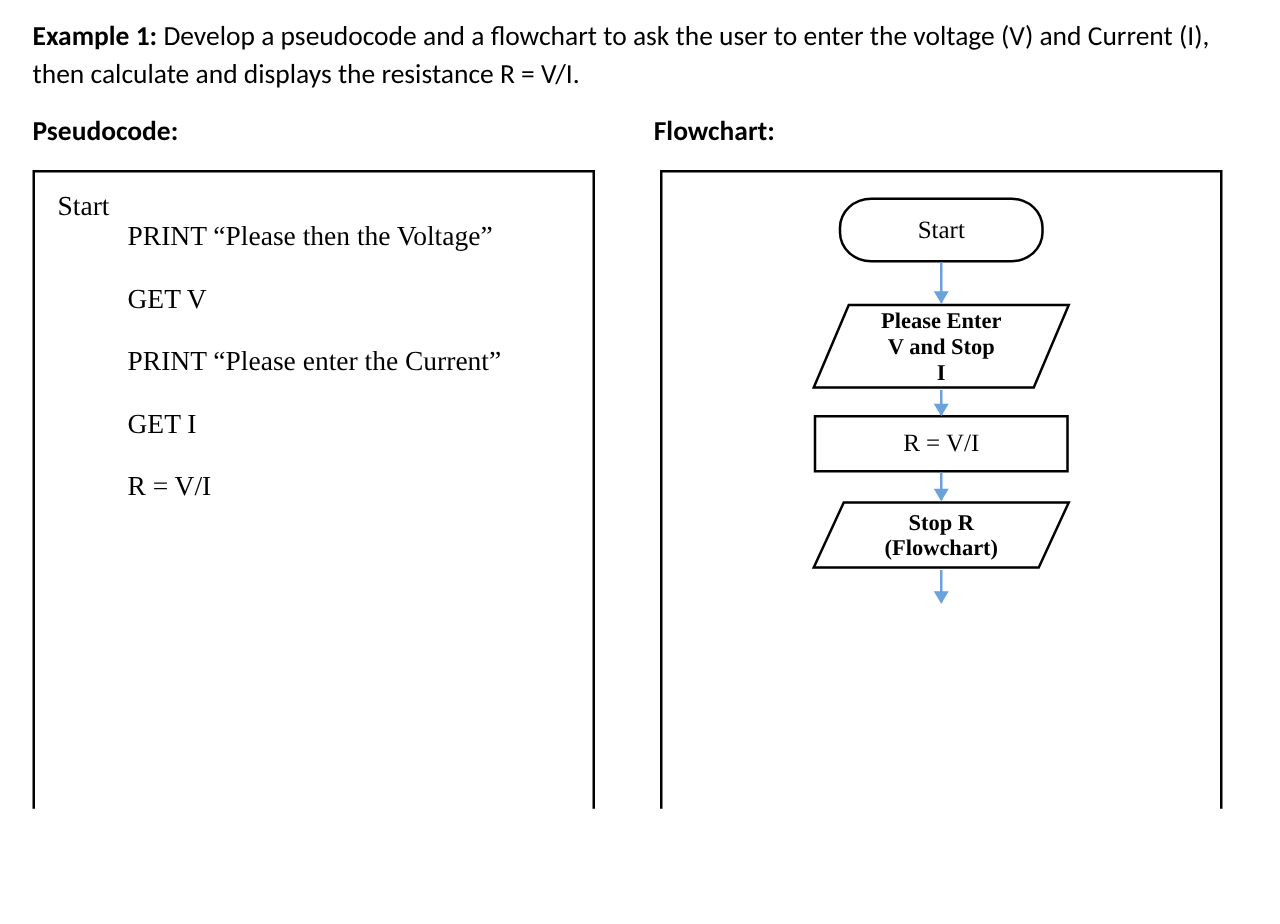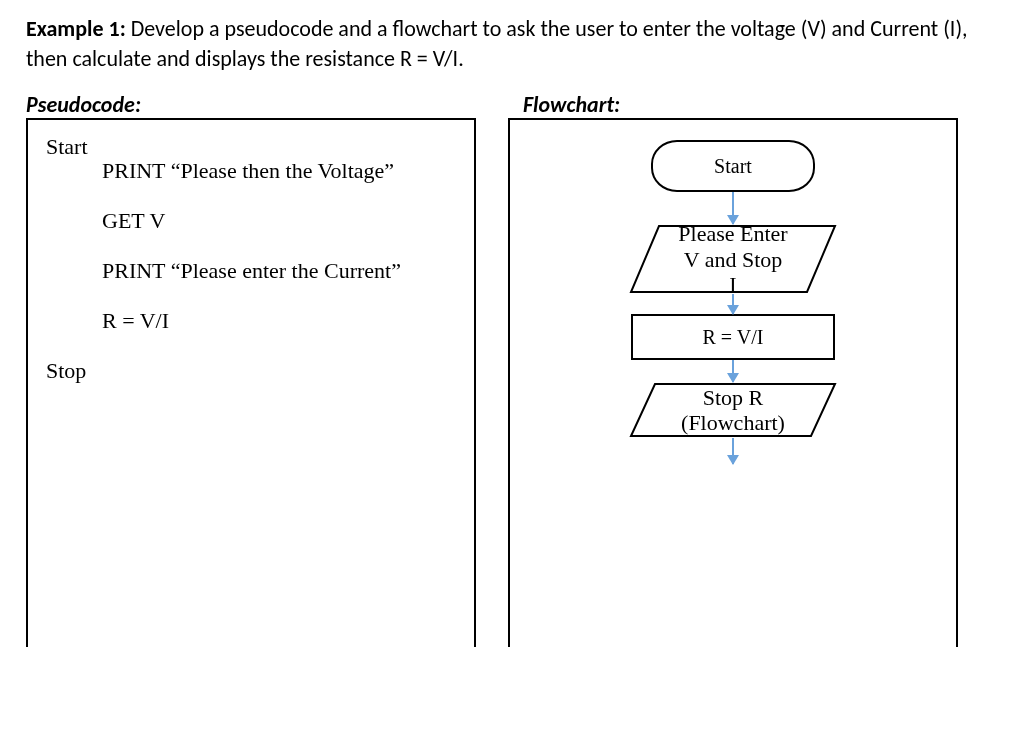--- a/index.html
+++ b/index.html
@@ -19,31 +19,30 @@
     font-size: 22px;
     line-height: 1.35;
     margin-bottom: 18px;
   }
   .title-line .bold {
     font-weight: 700;
   }
   .section-heads {
     display: flex;
     gap: 22px;
-    margin-bottom: 0;
-    font-style: italic;
+    margin-bottom: 18px;
   }
   .section-head {
     font-size: 22px;
     font-weight: 700;
     flex: 1;
   }
   .columns {
     display: flex;
-    gap: 32px;
+    gap: 52px;
   }
   .panel {
     border: 2px solid #000;
     width: 450px;
     height: 535px;
     box-sizing: border-box;
     padding: 14px 18px;
     font-family: "Times New Roman", Times, serif;
     font-size: 22px;
   }
@@ -101,22 +100,23 @@
   .io-wrap.short { height: 56px; }
   svg.parallelogram {
     position: absolute;
     inset: 0;
     width: 100%;
     height: 100%;
   }
   .io-text {
     position: relative;
     text-align: center;
-    font-size: 22px;
+    font-size: 18px;
     line-height: 1.15;
+    font-weight: bold;
   }
   .arrow {
     width: 2px;
     position: relative;
     background: #6aa2dc;
   }
   .arrow::after {
     content: "";
     position: absolute;
     bottom: -1px;
@@ -153,24 +153,26 @@
       <div class="pc-line first">
         <span class="kw">PRINT</span><span> “Please then the Voltage”</span>
       </div>
       <div class="pc-line">
         <span class="kw">GET</span><span> V</span>
       </div>
       <div class="pc-line">
         <span class="kw">PRINT</span><span> “Please enter the Current”</span>
       </div>
       <div class="pc-line">
+        <span class="kw">GET</span><span> I</span>
+      </div>
+      <div class="pc-line">
         <span class="kw"></span><span>R = V/I</span>
       </div>
 
-      <div class="pc-stop">Stop</div>
     </div>
 
     <div class="panel flow-panel">
 
       <div class="terminator">
         <span>Start</span>
       </div>
 
       <div class="arrow a1"></div>
 

